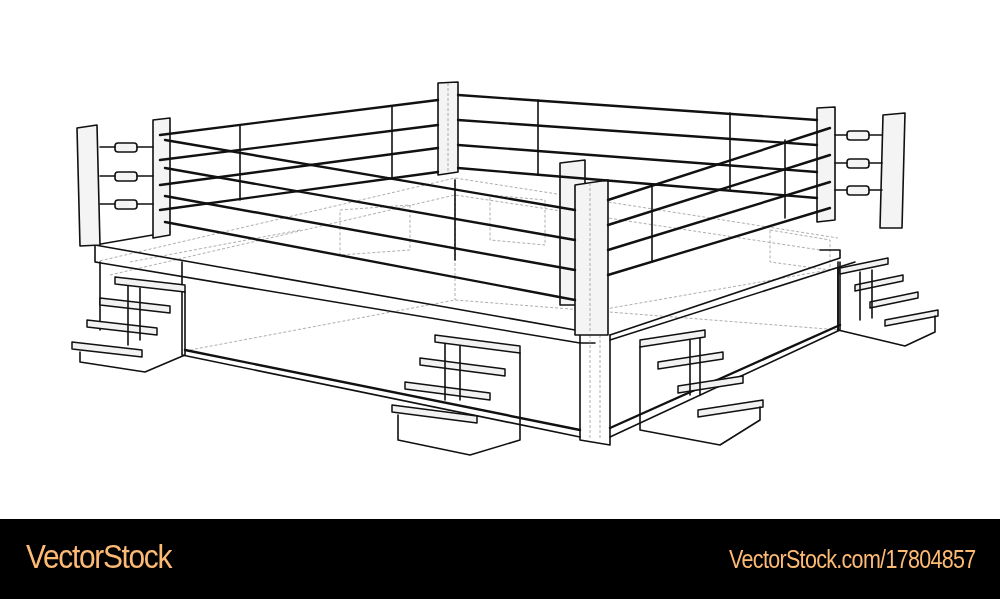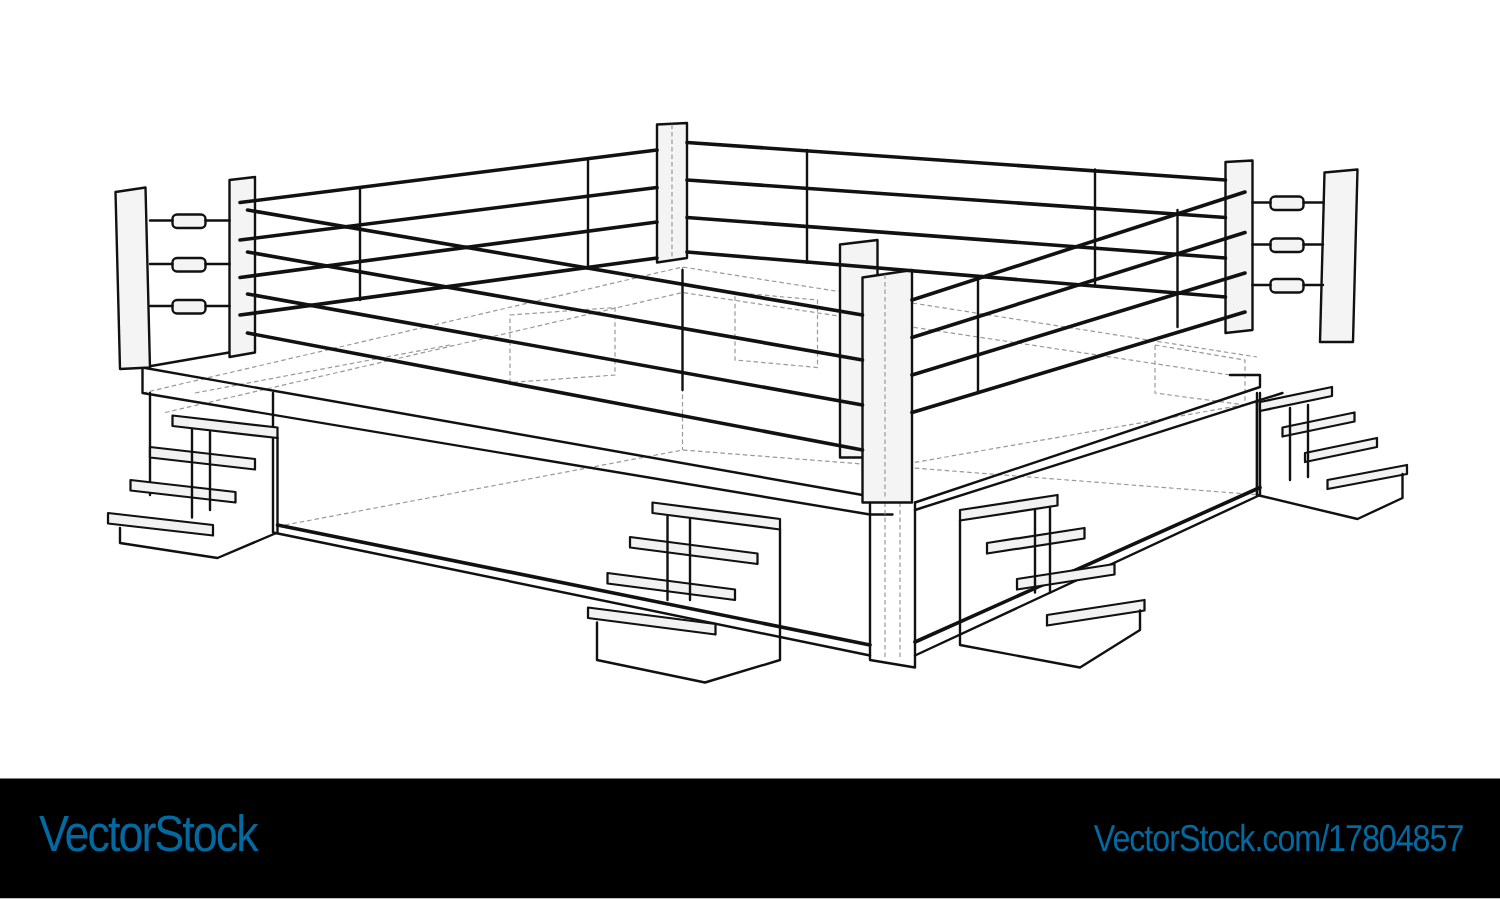--- a/index.html
+++ b/index.html
@@ -1,19 +1,19 @@
 <!DOCTYPE html>
 <html><head>
 <meta charset="utf-8">
 <style>
   html, body { margin: 0; padding: 0; background: #ffffff; }
   body { width: 1000px; height: 599px; position: relative; overflow: hidden; font-family: "Liberation Sans", sans-serif; }
   .canvas { position: absolute; left: 0; top: 0; width: 1000px; height: 519px; background: #ffffff; }
   .canvas svg { display: block; }
-  .footer { position: absolute; left: 0; top: 519px; width: 1000px; height: 80px; background: #000000; color: #0369a1; }
+  .footer { position: absolute; left: 0; top: 519px; width: 1000px; height: 80px; background: #000000; color: #fdba74; }
   .brand { position: absolute; left: 26px; top: 18px; font-size: 34px; letter-spacing: -1.5px; font-weight: 400; transform: scaleX(0.88); transform-origin: left center; }
   .ref { position: absolute; right: 24px; top: 26px; font-size: 25px; letter-spacing: -0.8px; transform: scaleX(0.86); transform-origin: right center; }
   .s { fill: none; stroke: #111; stroke-width: 1.6; stroke-linejoin: round; stroke-linecap: round; }
   .t { fill: none; stroke: #111; stroke-width: 2.4; stroke-linecap: round; }
   .d { fill: none; stroke: #999; stroke-width: 0.8; stroke-dasharray: 3 2; }
   .p { fill: #f4f4f4; stroke: #111; stroke-width: 1.6; stroke-linejoin: round; }
   .step { fill: #f2f2f2; stroke: #111; stroke-width: 1.5; stroke-linejoin: round; }
 </style>
 </head>
 <body>

